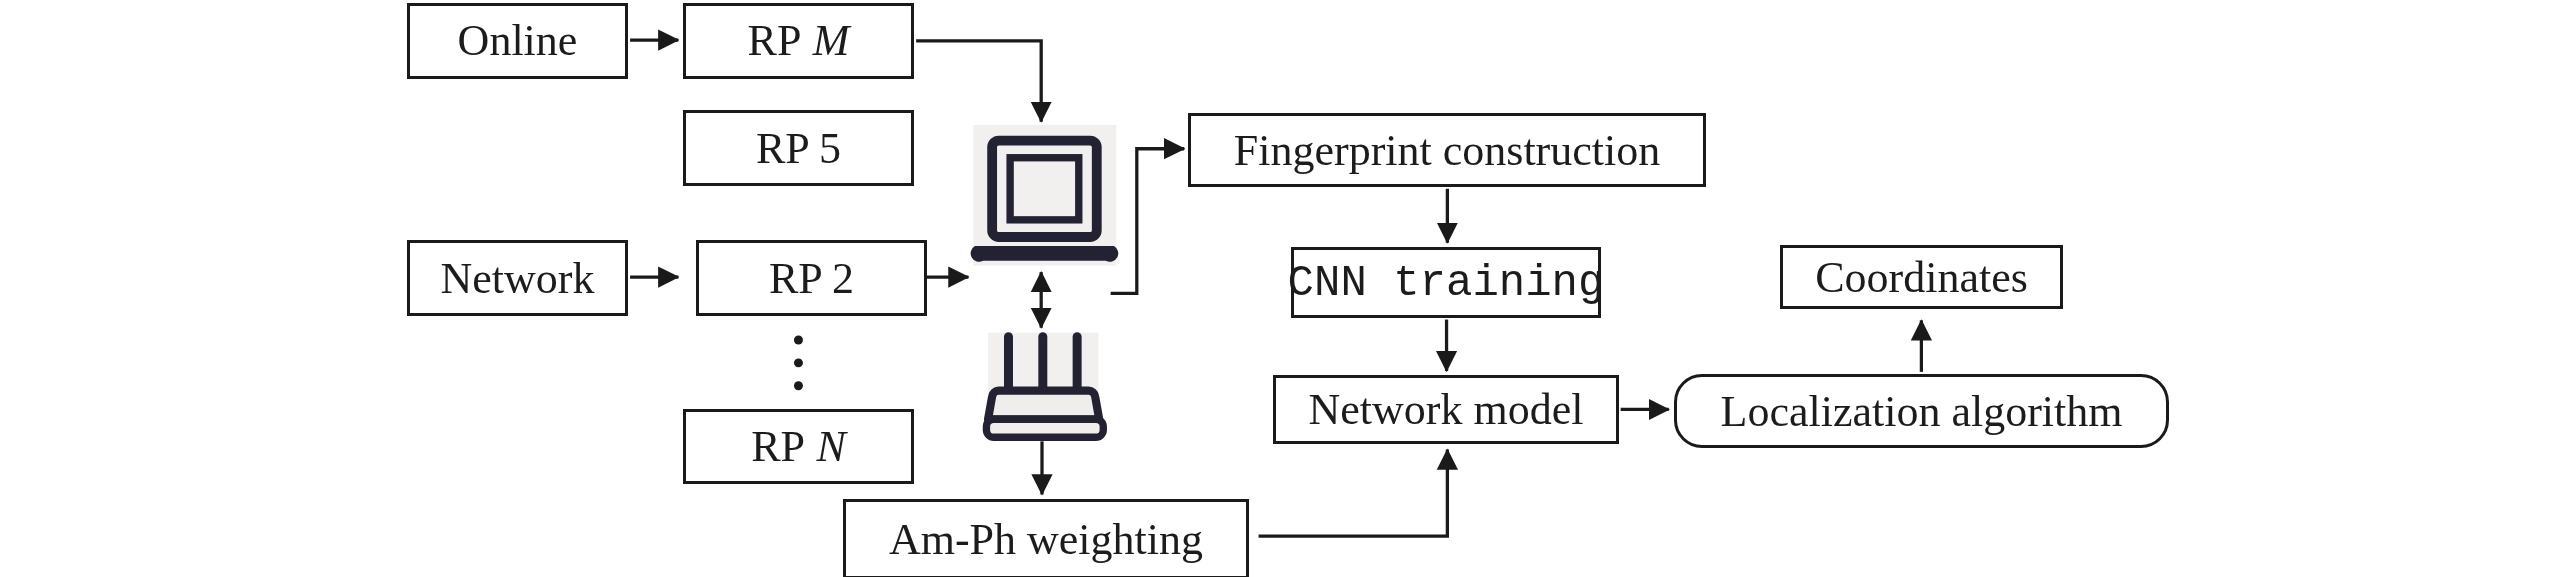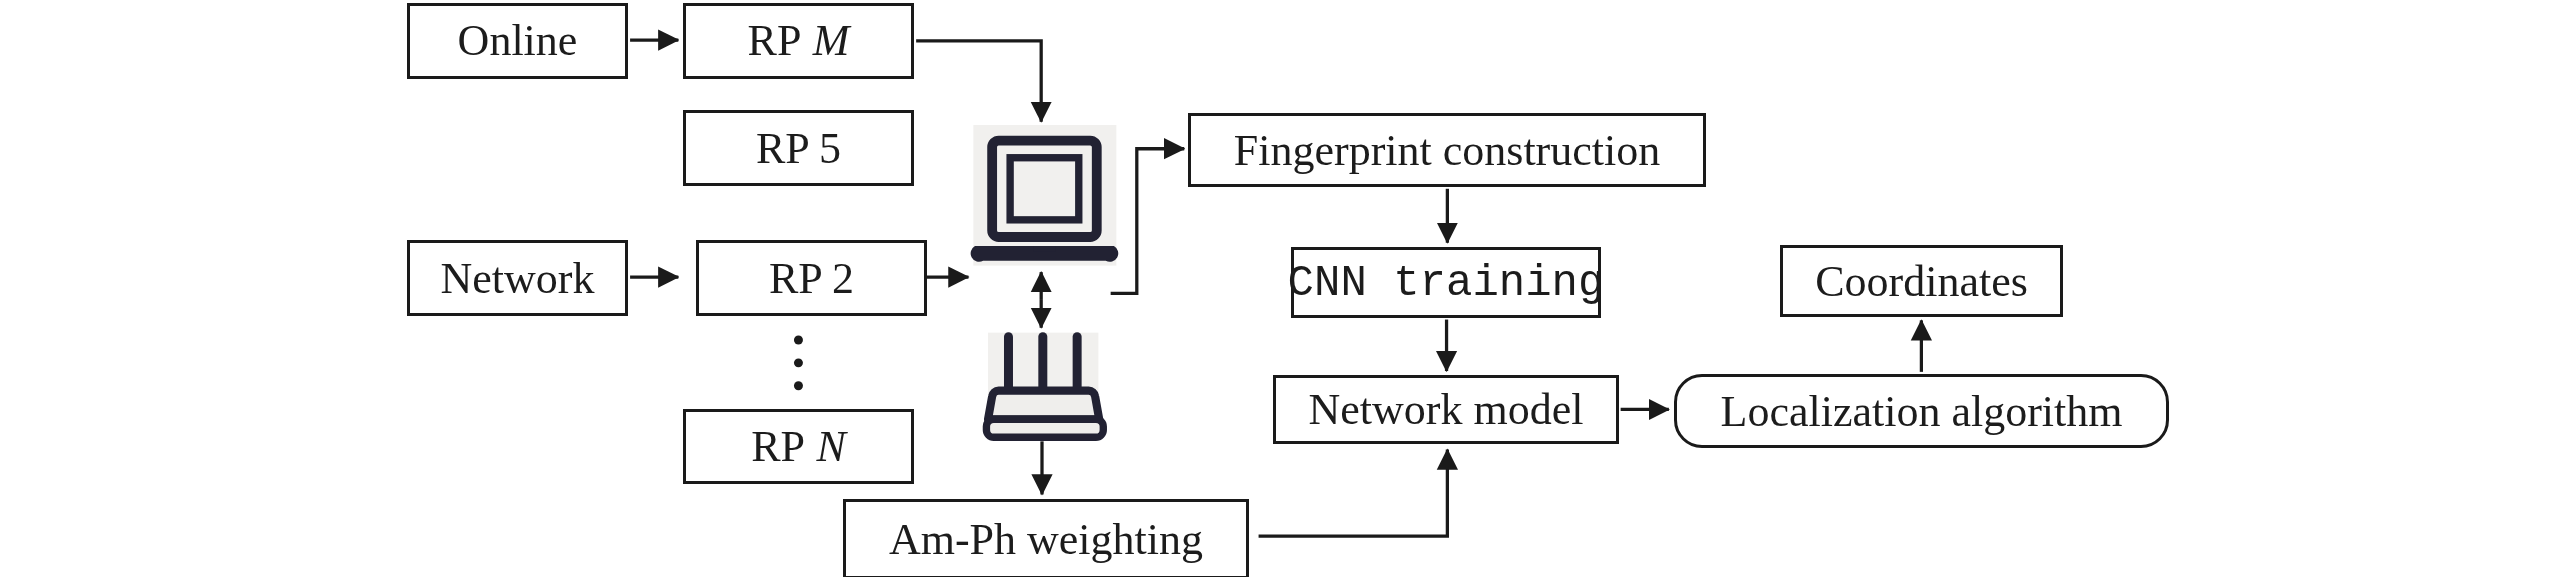--- a/index.html
+++ b/index.html
@@ -32,21 +32,21 @@
   #n-rpm           { left:683px;  top:2.5px;   width:231px; height:76px; }
   #n-rp1           { left:683px;  top:110px; width:231px; height:76px; }
   #n-offline       { left:407px;  top:240px; width:221px; height:76px; }
   #n-rp2           { left:683px;  top:240px; width:231px; height:76px;margin-left:13px; }
   #n-rpn           { left:683px;  top:409px; width:231px; height:75px; }
   #n-fingerprint   { left:1188px; top:113px; width:518px; height:74px; }
   #n-cnn           { left:1291px; top:247px; width:310px; height:71px;font-family:Liberation Mono, monospace; }
   #n-network       { left:1273px; top:375px; width:346px; height:69px; }
   #n-amph          { left:843px; top:499px; width:406px; height:80px; }
   #n-localization  { left:1674px; top:374px; width:495px; height:74px;border-radius:28px; }
-  #n-coordinates   { left:1780px; top:245px; width:283px; height:72px; }
+  #n-coordinates   { left:1780px; top:245px; width:283px; height:64px; }
 </style>
 </head>
 <body>
 
 <div id="canvas">
 
   <svg id="connector-layer" width="2576" height="577" viewBox="0 0 3150 706">
     <defs>
       <marker id="arrow" viewBox="0 0 10 10" refX="9.5" refY="5" markerWidth="6.5" markerHeight="10" orient="auto">
         <path d="M0,0 L10,5 L0,10 Z" fill="#1a1a1a"></path>

